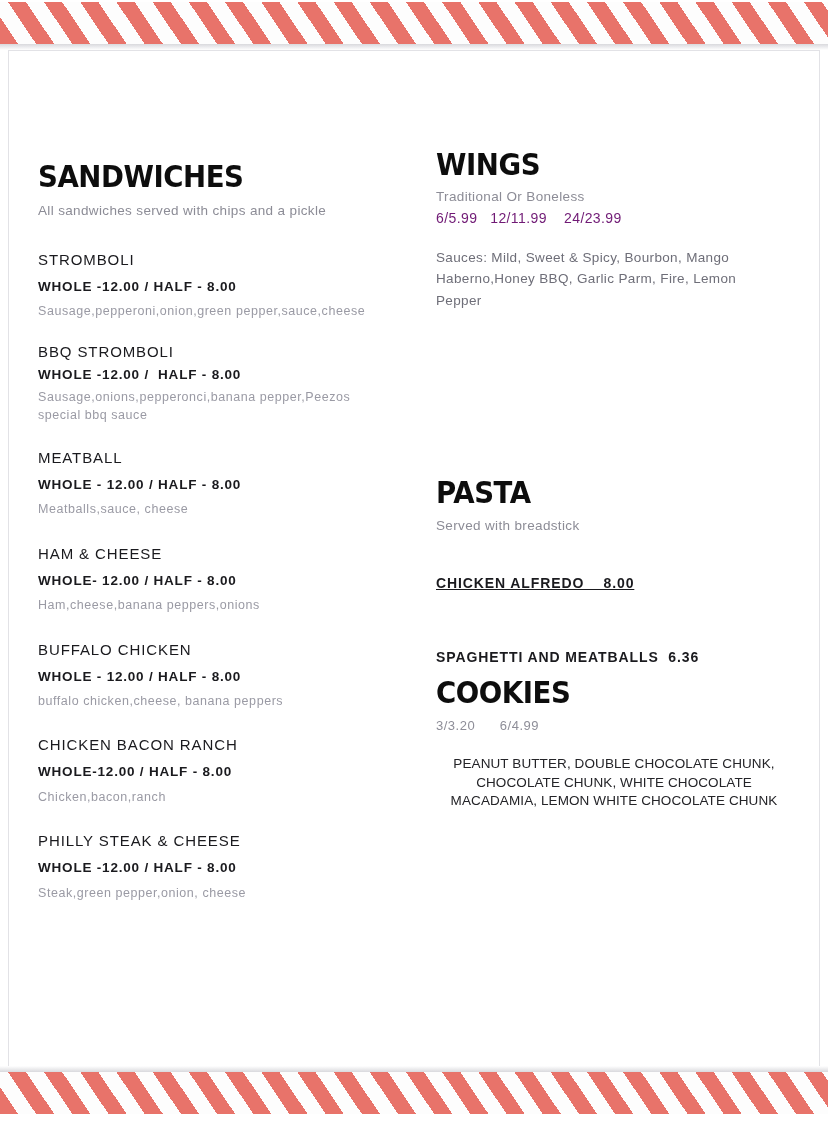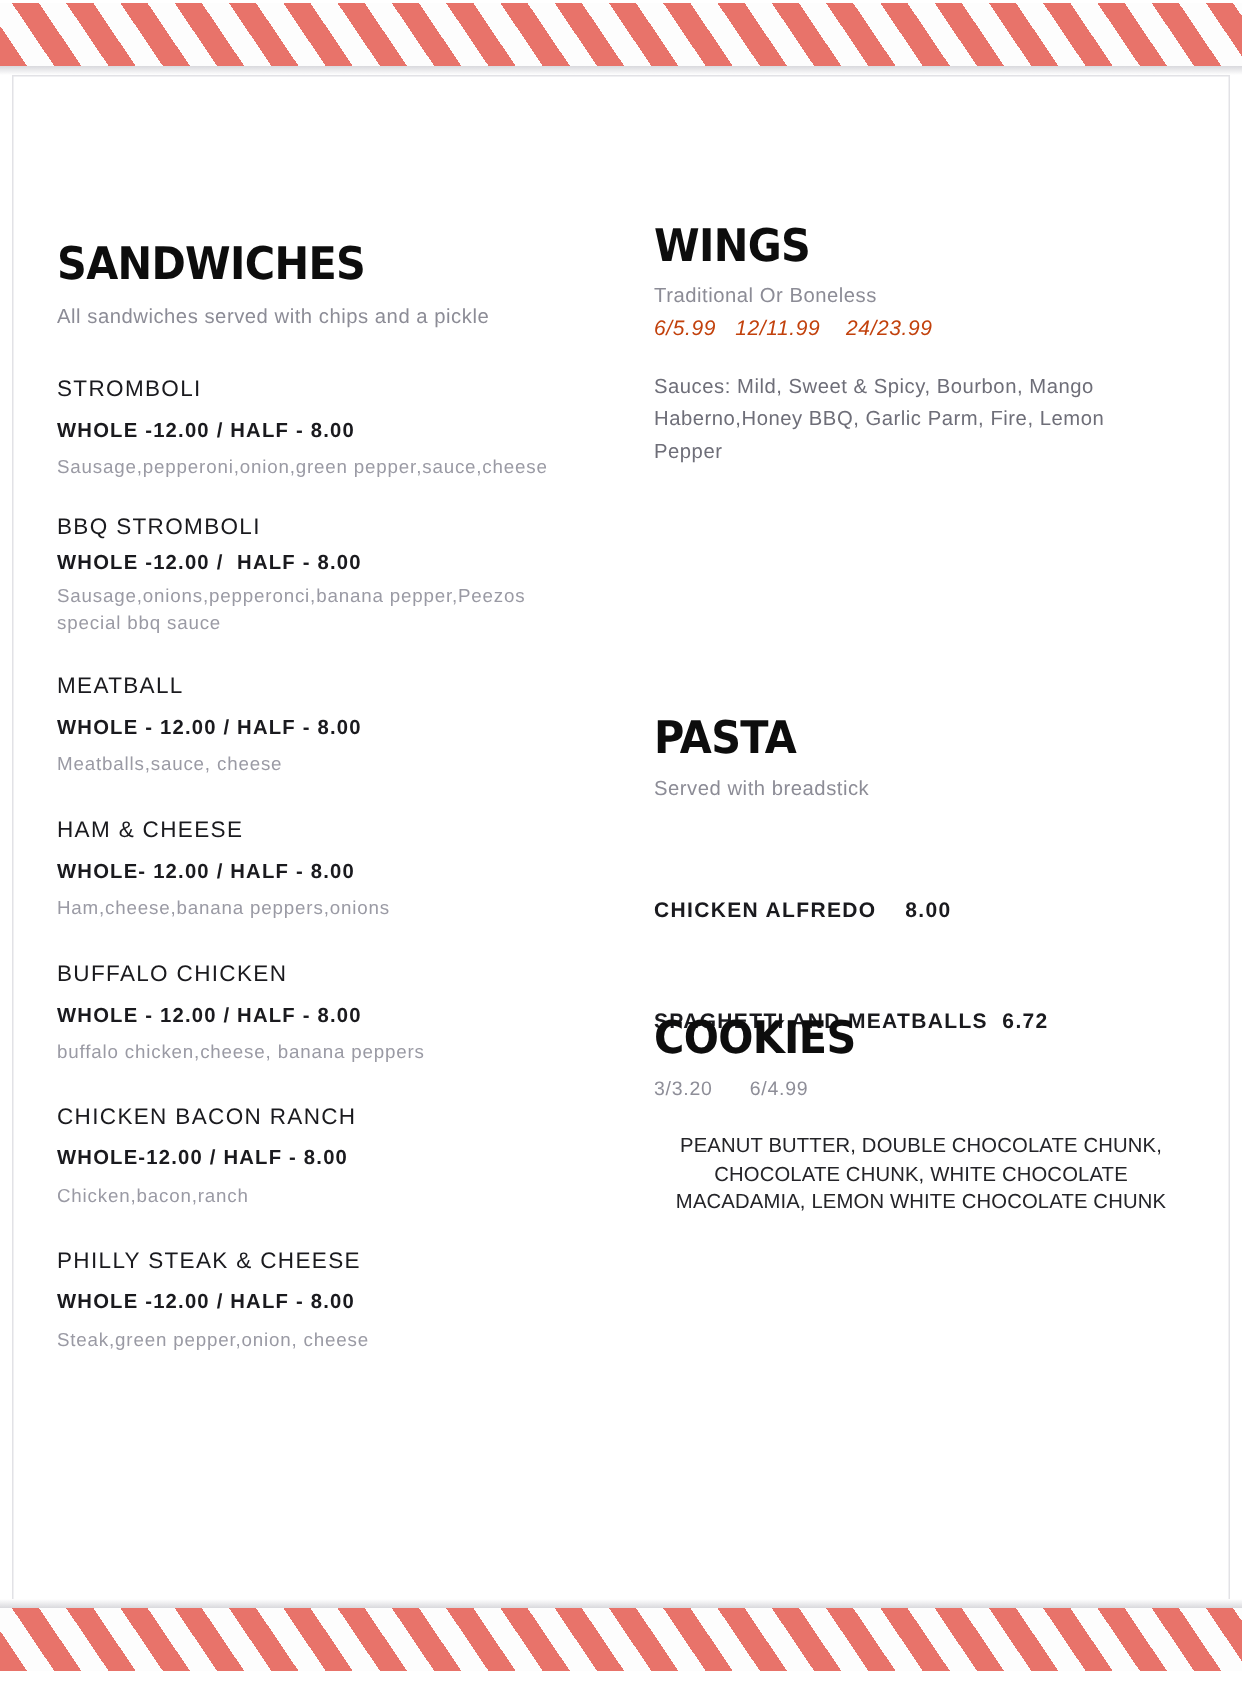--- a/index.html
+++ b/index.html
@@ -122,26 +122,25 @@
   .section-sub {
     font-size:13.5px;
     color:#8c8c96;
     letter-spacing:0.35px;
     line-height:1.45;
     margin-top:9px;
   }
 
   .section-prices {
     font-size:14px;
-    color:#c2410c;
+    color:#701a75;
     letter-spacing:0.4px;
     line-height:1.5;
     margin-top:1px;
     white-space:pre;
-    font-style:italic;
   }
 
   .sauces {
     font-size:13.5px;
     color:#6e6e78;
     letter-spacing:0.35px;
     line-height:1.62;
     margin-top:18px;
     width:330px;
   }
@@ -286,22 +285,22 @@
       <div style="position:absolute; top:150px; left:0; width:360px;">
         <div class="section-head">WINGS</div>
         <div class="section-sub" style="margin-top:7px;">Traditional Or Boneless</div>
         <div class="section-prices">6/5.99   12/11.99    24/23.99</div>
         <div class="sauces">Sauces: Mild, Sweet &amp; Spicy, Bourbon, Mango Haberno,Honey BBQ, Garlic Parm, Fire, Lemon Pepper</div>
       </div>
 
       <div style="position:absolute; top:478px; left:0; width:360px;">
         <div class="section-head">PASTA</div>
         <div class="section-sub" style="margin-top:8px;">Served with breadstick</div>
-        <div class="pasta-item" style="margin-top:62px;">CHICKEN ALFREDO    8.00</div>
-        <div class="pasta-item" style="margin-top:58px;">SPAGHETTI AND MEATBALLS  6.72</div>
+        <div class="pasta-item" style="margin-top:39px;text-decoration:underline;">CHICKEN ALFREDO    8.00</div>
+        <div class="pasta-item" style="margin-top:58px;">SPAGHETTI AND MEATBALLS  6.36</div>
       </div>
 
       <div style="position:absolute; top:678px; left:0; width:360px;">
         <div class="section-head">COOKIES</div>
         <div class="cookie-prices">3/3.20      6/4.99</div>
         <div class="cookie-flavors">PEANUT BUTTER, DOUBLE CHOCOLATE CHUNK, CHOCOLATE CHUNK, WHITE CHOCOLATE MACADAMIA, LEMON WHITE CHOCOLATE CHUNK</div>
       </div>
 
     </div>
   </div>

